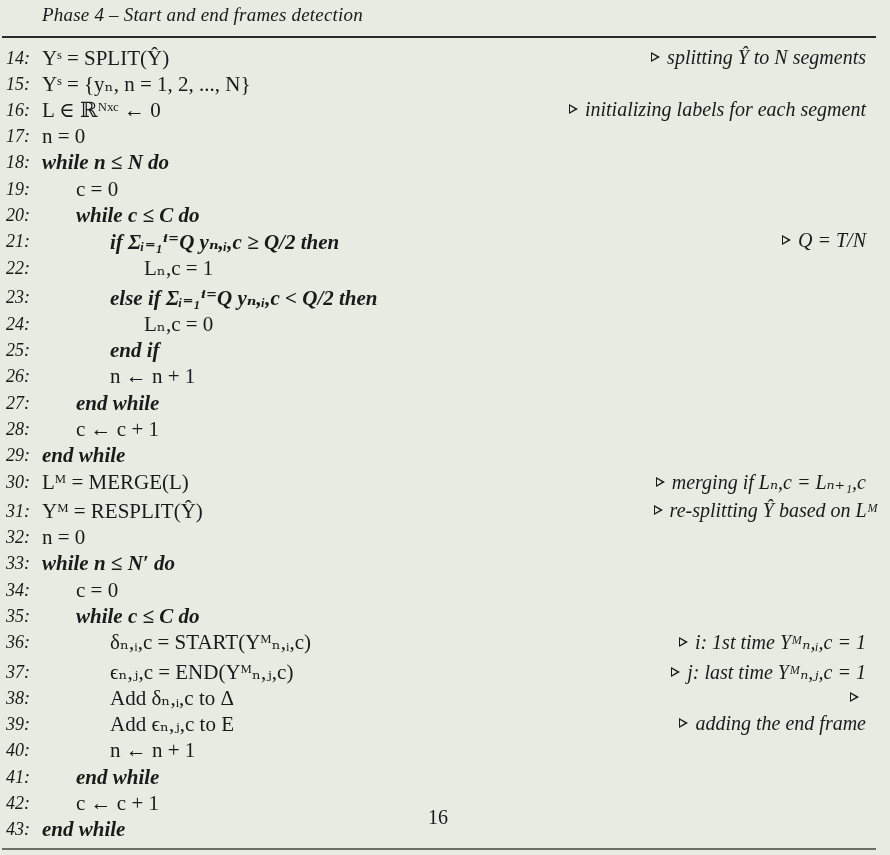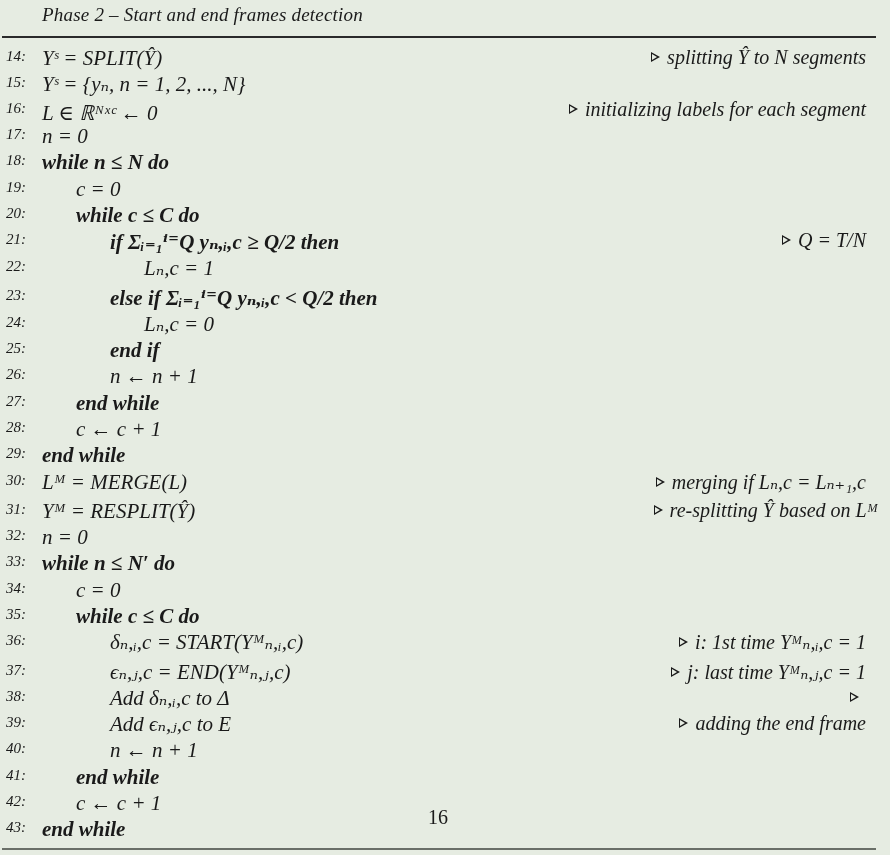--- a/index.html
+++ b/index.html
@@ -47,26 +47,25 @@
       height: 26px;
       font-family: "Liberation Serif", "DejaVu Serif", serif;
       font-size: 21px;
       white-space: nowrap;
     }
     .ln {
       position: absolute;
       left: 6px;
       top: 2px;
       font-style: italic;
-      font-size: 15px;
+      font-size: 18px;
     }
     .code {
       position: absolute;
       top: 0;
-      font-style: italic;
     }
     .kw { font-weight: bold; font-style: italic; }
     .comment {
       position: absolute;
       right: 14px;
       top: 0;
       font-style: italic;
       font-size: 20px;
     }
     .tri {
@@ -91,21 +90,21 @@
       position: absolute;
       left: 428px;
       top: 806px;
       font-size: 20px;
       font-family: "Liberation Serif", "DejaVu Serif", serif;
     }
   </style>
 </head>
 <body>
 
-<div class="caption">Phase 2 – Start and end frames detection</div>
+<div class="caption">Phase 4 – Start and end frames detection</div>
 <div class="rule-top"></div>
 
 <div id="listing">
     <div class="line" style="top: 46px;">
       <span class="ln">14:</span>
       <span class="code" style="left: 42px;">Yˢ = SPLIT(Ŷ)</span>
       <span class="comment"><span class="tri"></span><span>splitting Ŷ to N segments</span></span>
     </div>
     <div class="line" style="top: 72px;">
       <span class="ln">15:</span>

